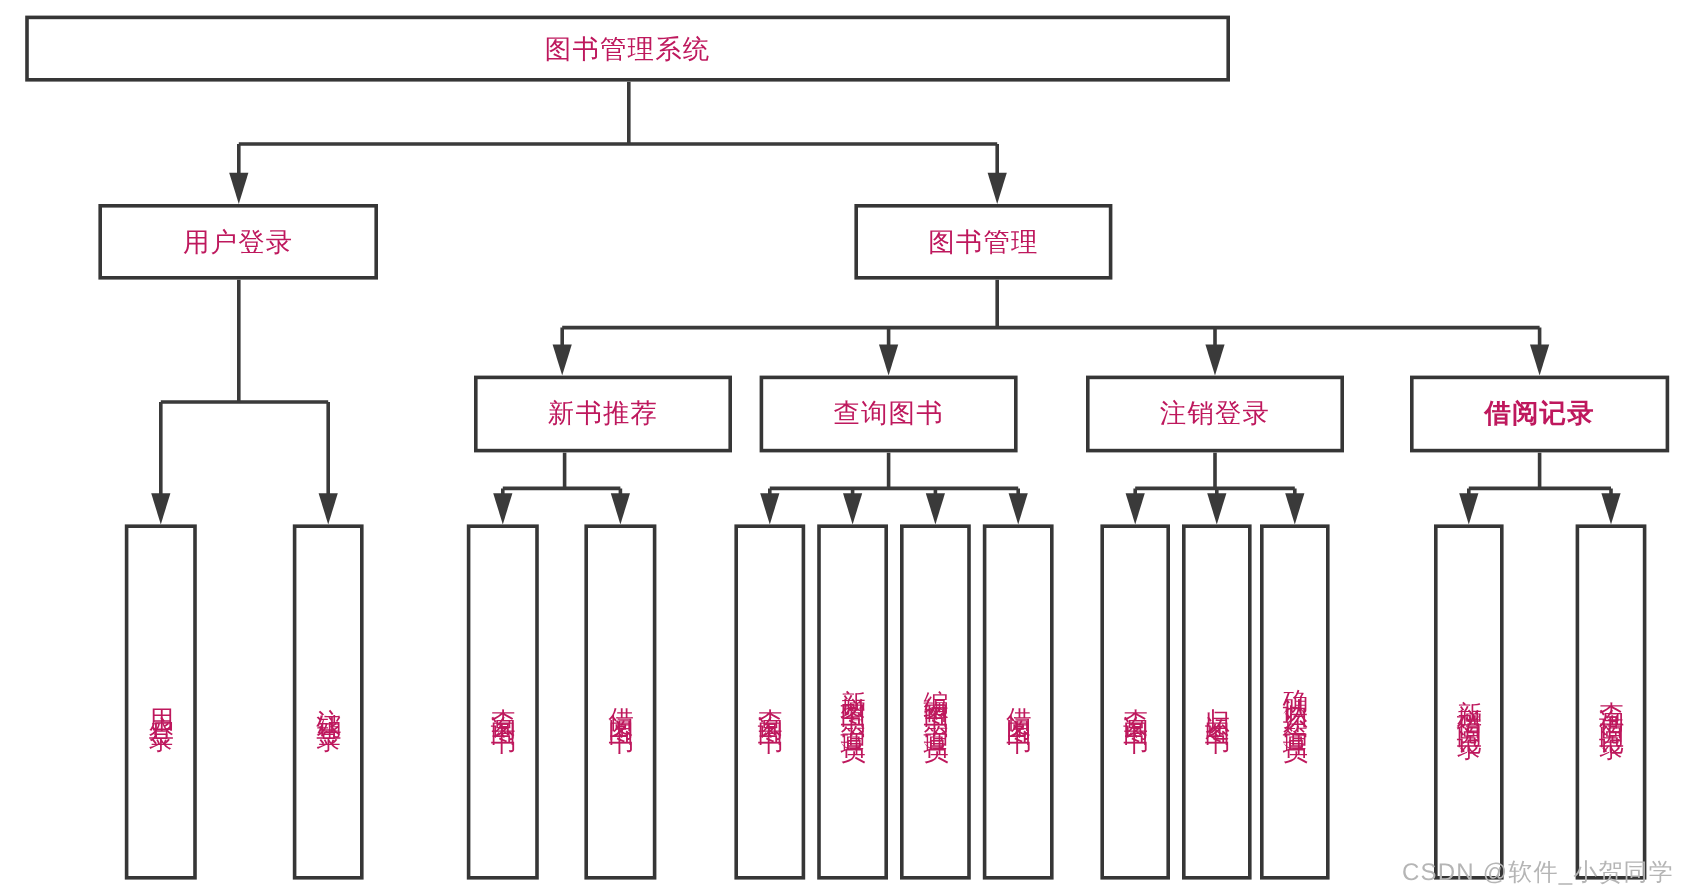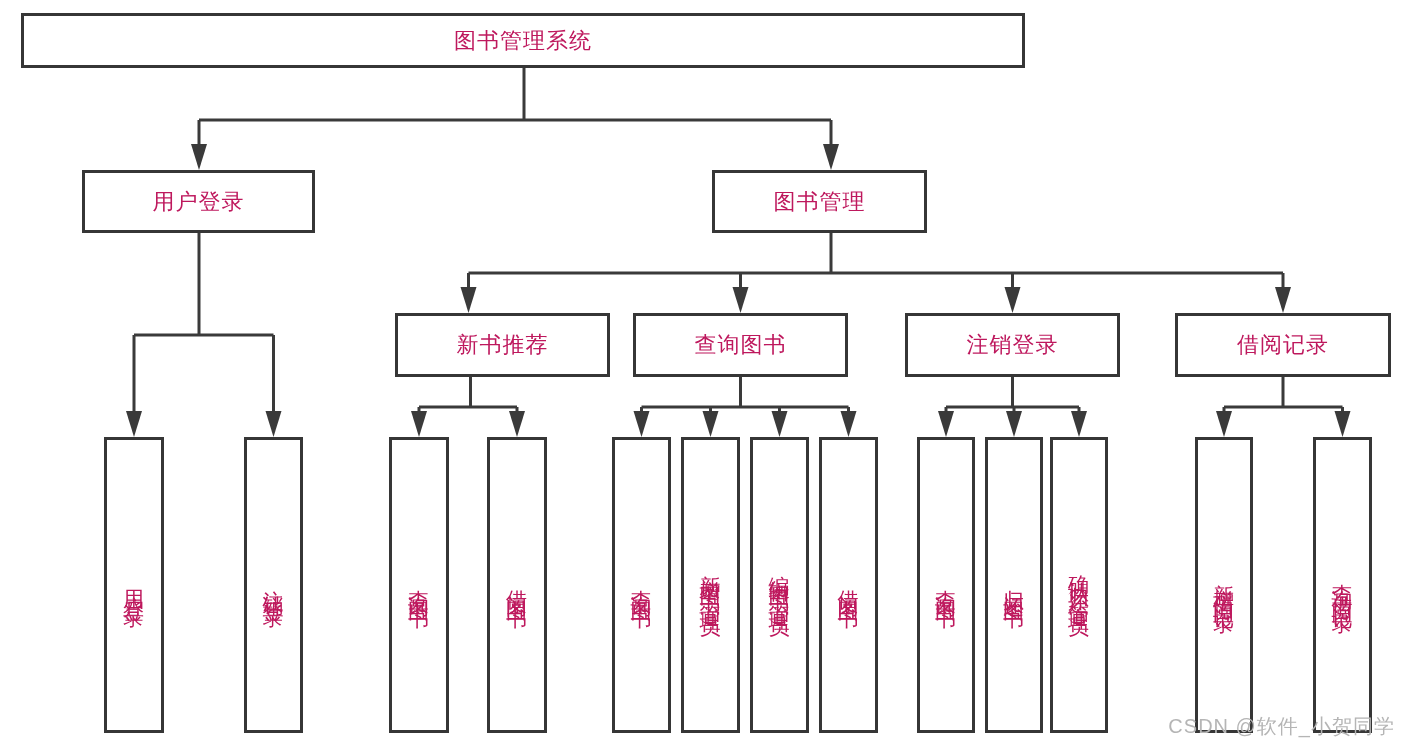--- a/index.html
+++ b/index.html
@@ -131,21 +131,21 @@
 
   <div class="node hnode" style="left:363px; top:313px; width:215px; height:64px;margin-left:32px;">
     <span class="lbl">新书推荐</span>
   </div>
   <div class="node hnode" style="left:633px; top:313px; width:215px; height:64px;">
     <span class="lbl">查询图书</span>
   </div>
   <div class="node hnode" style="left:905px; top:313px; width:215px; height:64px;">
     <span class="lbl">注销登录</span>
   </div>
-  <div class="node hnode" style="left:1175px; top:313px; width:216px; height:64px;">
+  <div class="node hnode" style="left:1175px; top:313px; width:216px; height:64px;font-weight:bold;">
     <span class="lbl">借阅记录</span>
   </div>
 
   <div class="node vnode" style="left:104px; width:60px;">
     <span class="lbl">用户登录</span>
   </div>
   <div class="node vnode" style="left:244px; width:59px;">
     <span class="lbl">注销登录</span>
   </div>
 

